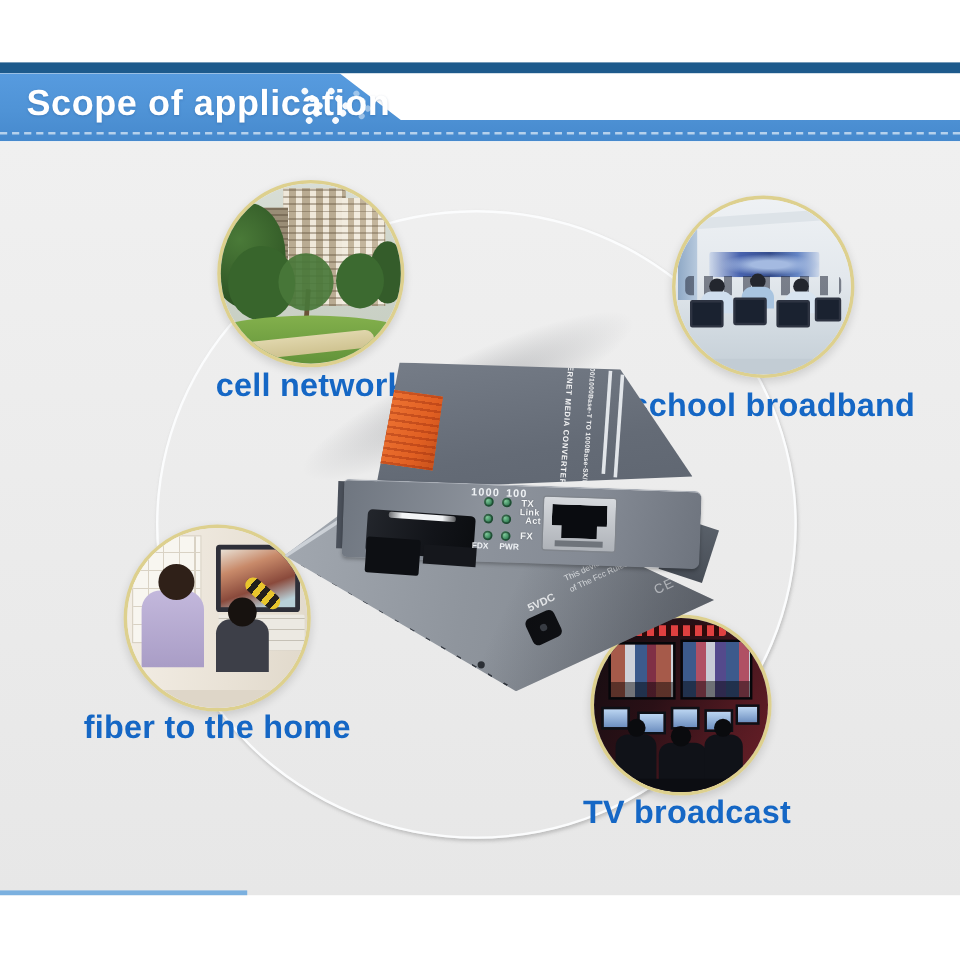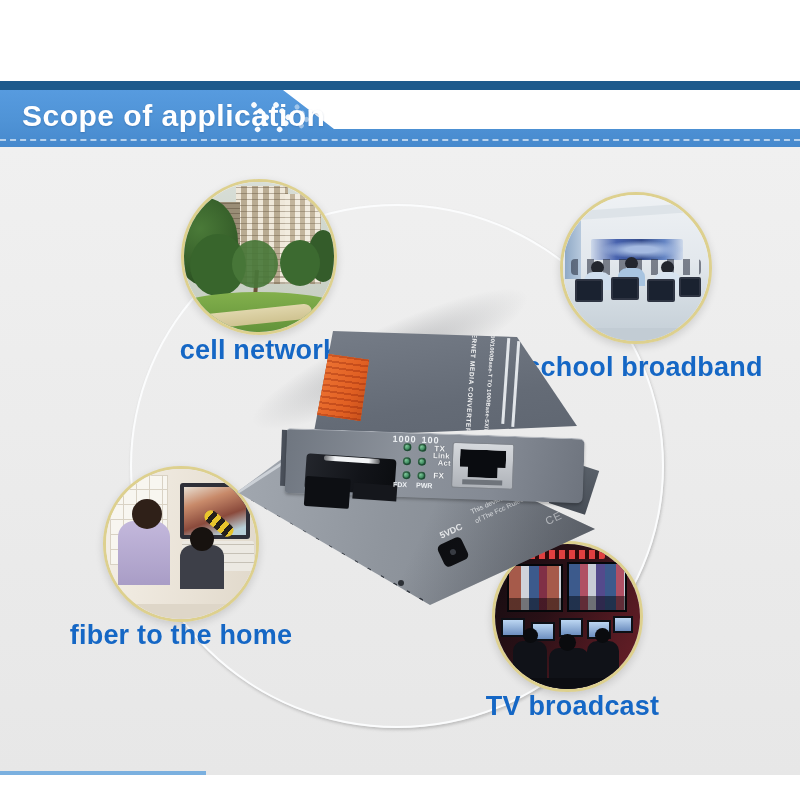--- a/index.html
+++ b/index.html
@@ -1,18 +1,18 @@
 <!DOCTYPE html>
 <html><head>
 <meta charset="utf-8">
 <style>
   html,body{margin:0;padding:0;}
   .page{position:relative;width:800px;height:800px;background:#ffffff;overflow:hidden;
         font-family:"Liberation Sans",sans-serif;}
-  .abs{position:absolute;margin-top:29px;}
+  .abs{position:absolute;}
 
   
   .navy-bar{left:0;top:52px;width:800px;height:9px;background:#1d5a8c;}
   .banner{left:0;top:61px;width:800px;height:57px;}
   .banner-blue{position:absolute;inset:0;
     background:linear-gradient(180deg,#579bdf 0%,#4f93d6 55%,#4689cd 100%);
     clip-path:polygon(0 0,283px 0,334px 39px,800px 39px,800px 57px,0 57px);}
   .banner-dash{position:absolute;left:0;right:0;top:49px;border-top:2px dashed rgba(255,255,255,.6);}
   .title{position:absolute;left:22px;top:9px;color:#ffffff;font-size:30px;font-weight:bold;
     letter-spacing:.5px;text-shadow:0 1px 2px rgba(20,60,110,.25);}

